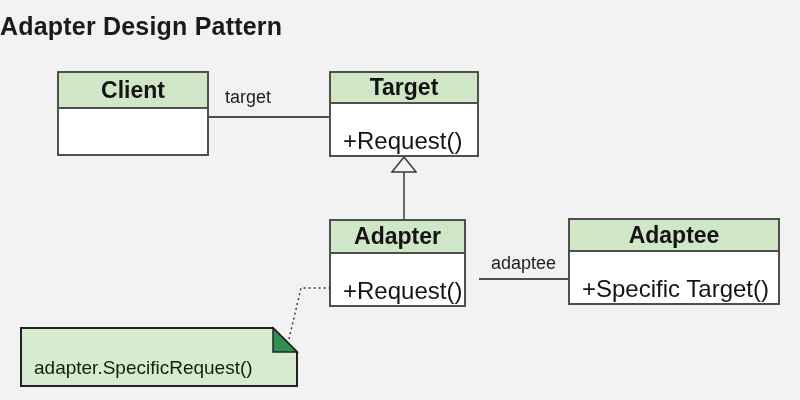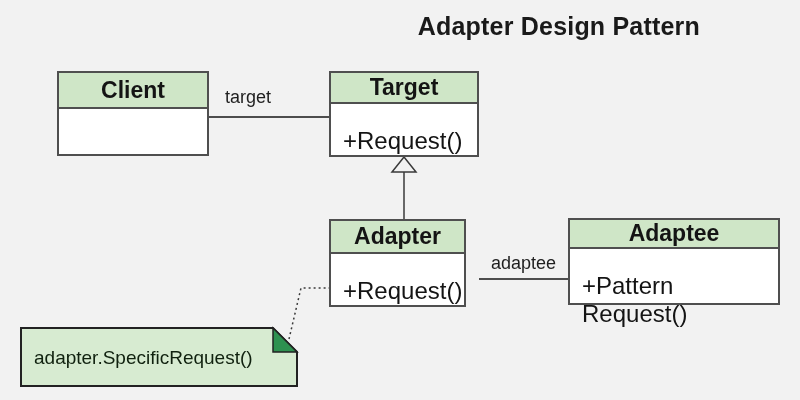--- a/index.html
+++ b/index.html
@@ -13,21 +13,21 @@
     background: #f2f2f2;
     font-family: "Liberation Sans", "DejaVu Sans", sans-serif;
     color: #141414;
     overflow: hidden;
   }
   #diagram-title {
     position: absolute;
     top: 12px;
     left: 0;
     width: 700px;
-    text-align: right;
+    text-align: left;
     font-size: 25px;
     font-weight: 700;
     letter-spacing: 0.2px;
     color: #1a1a1a;
   }
   svg.layer {
     position: absolute;
     top: 0;
     left: 0;
     pointer-events: none;
@@ -63,21 +63,21 @@
   }
   .edge-label {
     position: absolute;
     text-align: center;
     font-size: 18px;
     color: #1f1f1f;
   }
   #note-text {
     position: absolute;
     left: 21px;
-    top: 330px;
+    top: 340px;
     width: 276px;
     height: 56px;
     box-sizing: border-box;
     display: flex;
     align-items: center;
     padding-left: 13px;
     font-size: 19px;
     color: #10210f;
   }
 </style>
@@ -113,21 +113,21 @@
     <div class="uml-body">+Request()</div>
   </div>
 
   <div class="uml-class" style="left:329px; top:219px; width:137px; height:88px;">
     <div class="uml-header">Adapter</div>
     <div class="uml-body">+Request()</div>
   </div>
 
   <div class="uml-class" style="left:568px; top:218px; width:212px; height:87px;">
     <div class="uml-header">Adaptee</div>
-    <div class="uml-body">+Pattern Request()</div>
+    <div class="uml-body">+Specific Target()</div>
   </div>
 
   <div class="edge-label" style="left:209px; top:87px; width:78px;">target</div>
   <div class="edge-label" style="left:479px; top:253px; width:89px;">adaptee</div>
 
   <div id="note-text">adapter.SpecificRequest()</div>
 
 </div>
 
 </body></html>

